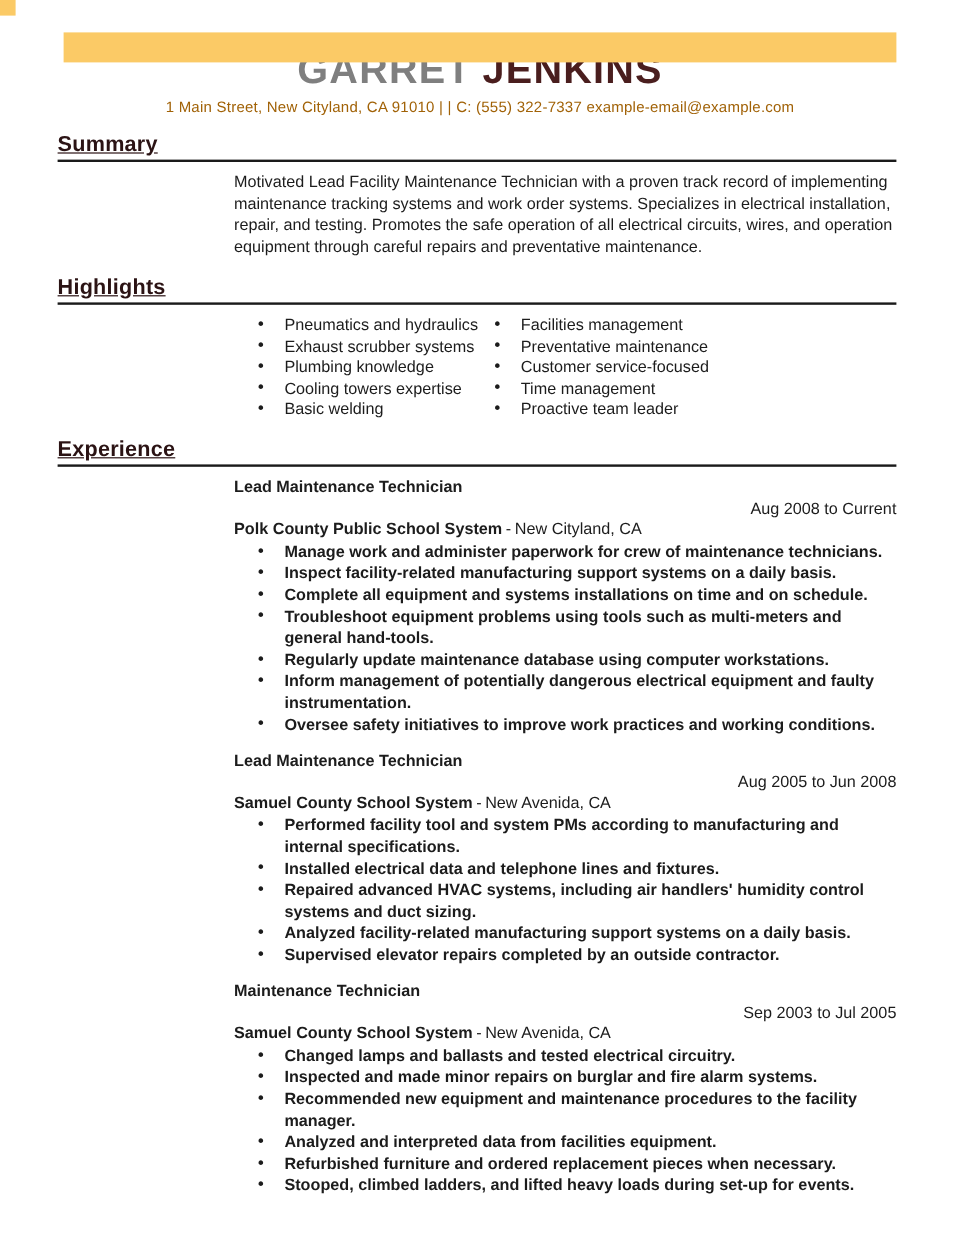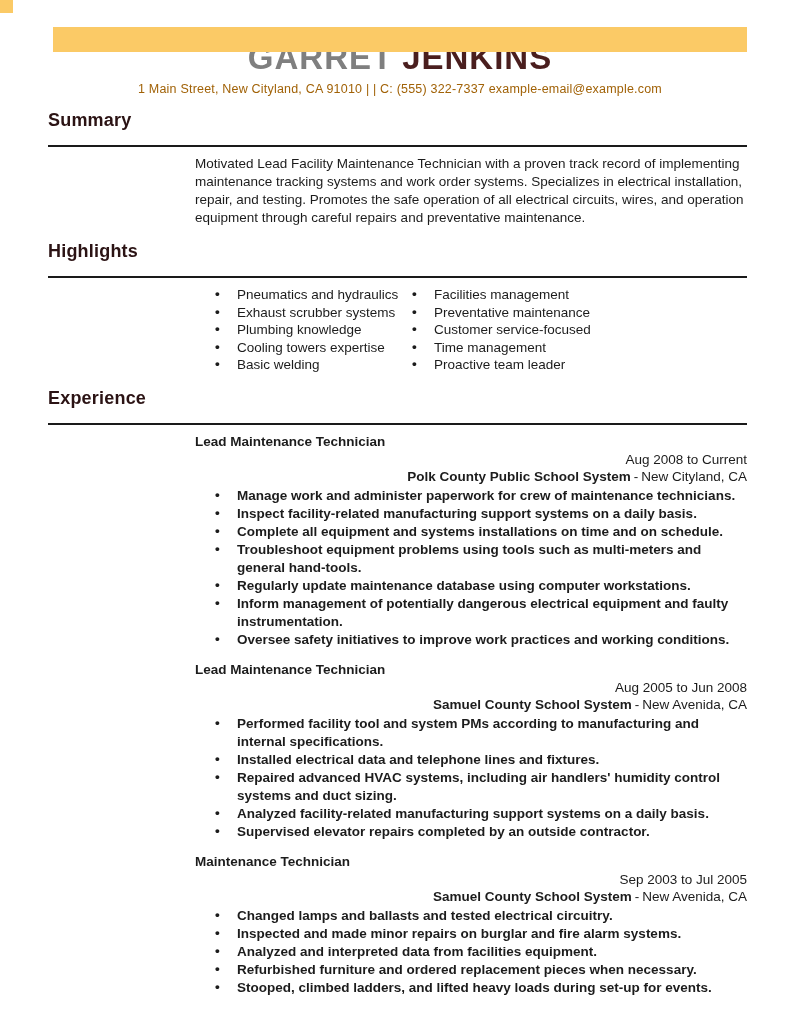--- a/index.html
+++ b/index.html
@@ -19,37 +19,37 @@
   .name .first { color: var(--name-gray, #7f7f7f); margin-right: 9px; }
   .name .last { color: var(--name-maroon, #4a1e1e); }
   .contact { margin-top: 5px; font-size: 12.5px; color: #a16207; letter-spacing: 0.2px; }
 
   .sections { padding: 0 53px 0 48px; }
   .section { margin-top: 14px; }
   .sec-heading {
     font-size: 18px; font-weight: bold;
     color: var(--heading, #2b1314);
     border-bottom: 2px solid var(--rule, #1a1a1a);
-    padding-bottom: 14px; letter-spacing: 0.2px;
+    padding-bottom: 2px; letter-spacing: 0.2px; text-decoration: underline;
   }
   .sec-body { margin-left: 147px; width: 552px; font-size: 13.5px; line-height: 18px; margin-top: 8px; }
 
   .summary-text { text-align: left; }
 
   .hl-cols { display: flex; margin-left: 18px; }
   .hl-col { list-style: none; }
   .hl-col.c1 { width: 197px; }
   .bullet { position: relative; padding-left: 24px; line-height: 17.5px; }
   .dot::before { content: "\2022"; position: absolute; left: 2px; top: -1px; font-weight: bold; }
 
   .job { margin-top: 12px; }
   .job:first-of-type { margin-top: 8px; }
   .job-title { font-size: 13.5px; font-weight: bold; line-height: 18px; }
   .job-dates { text-align: right; line-height: 17px; }
-  .company-line { line-height: 18px; text-align: right; }
+  .company-line { line-height: 18px; }
   .company { font-weight: bold; }
   .sep { margin: 0 3px; }
   .bullets { list-style: none; margin-left: 18px; margin-top: 1px; font-weight: bold; }
   .bullets .bullet { line-height: 18px; }
 </style>
 </head>
 <body>
 
 <div class="corner-accent"></div>
 <div class="band"></div>
@@ -155,20 +155,21 @@
         <div class="job-dates">Sep 2003 to Jul 2005</div>
         <div class="company-line">
           <span class="company">Samuel County School System</span><span class="sep">-</span><span class="location">New Avenida, CA</span>
         </div>
         <ul class="bullets">
 
             <li class="bullet"><span class="dot"></span><span>Changed lamps and ballasts and tested electrical circuitry.</span></li>
 
             <li class="bullet"><span class="dot"></span><span>Inspected and made minor repairs on burglar and fire alarm systems.</span></li>
 
+            <li class="bullet"><span class="dot"></span><span>Recommended new equipment and maintenance procedures to the facility manager.</span></li>
 
             <li class="bullet"><span class="dot"></span><span>Analyzed and interpreted data from facilities equipment.</span></li>
 
             <li class="bullet"><span class="dot"></span><span>Refurbished furniture and ordered replacement pieces when necessary.</span></li>
 
             <li class="bullet"><span class="dot"></span><span>Stooped, climbed ladders, and lifted heavy loads during set-up for events.</span></li>
 
           </ul>
       </article>
 

